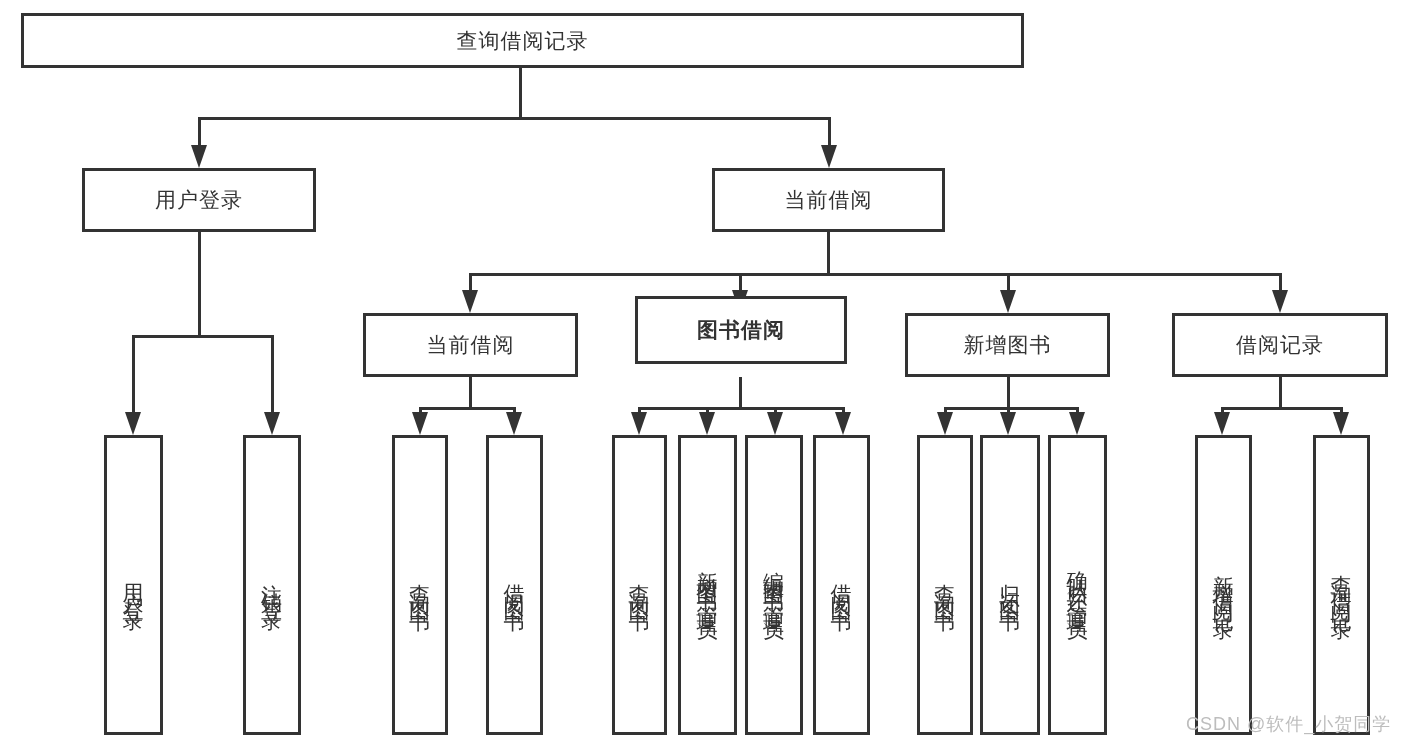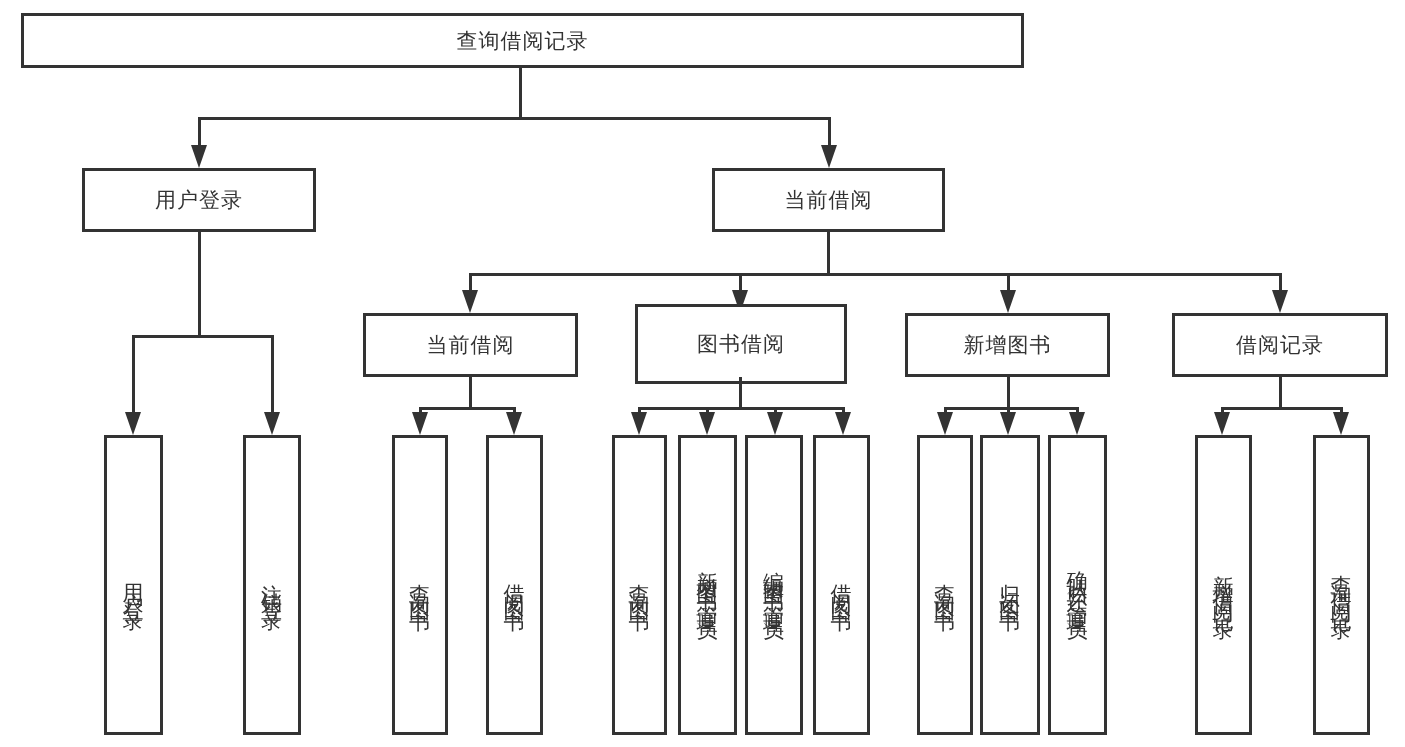--- a/index.html
+++ b/index.html
@@ -69,21 +69,21 @@
   <div class="vline" style="left:739px;top:273px;height:20px;"></div>
   <div class="ahead" style="left:732px;top:290px;"></div>
   <div class="vline" style="left:1007px;top:273px;height:20px;"></div>
   <div class="ahead" style="left:1000px;top:290px;"></div>
   <div class="vline" style="left:1279px;top:273px;height:20px;"></div>
   <div class="ahead" style="left:1272px;top:290px;"></div>
 
   <div class="box h" style="left:363px;top:313px;width:215px;height:64px;">
     <span>当前借阅</span>
   </div>
-  <div class="box h" style="left:635px;top:304px;width:212px;height:80px;">
+  <div class="box h" style="left:635px;top:296px;width:212px;height:68px;font-weight:bold;">
     <span>图书借阅</span>
   </div>
   <div class="box h" style="left:905px;top:313px;width:205px;height:64px;">
     <span>新增图书</span>
   </div>
   <div class="box h" style="left:1172px;top:313px;width:216px;height:64px;">
     <span>借阅记录</span>
   </div>
 
   <div class="vline" style="left:469px;top:377px;height:30px;"></div>
@@ -157,14 +157,15 @@
     <span>确认归还（管理员）</span>
   </div>
 
   <div class="box v" style="left:1195px;top:435px;width:57px;height:300px;">
     <span>新增借阅记录</span>
   </div>
   <div class="box v" style="left:1313px;top:435px;width:57px;height:300px;">
     <span>查询借阅记录</span>
   </div>
 
+  <div class="watermark">CSDN @软件_小贺同学</div>
 
 </div>
 
 </body></html>

